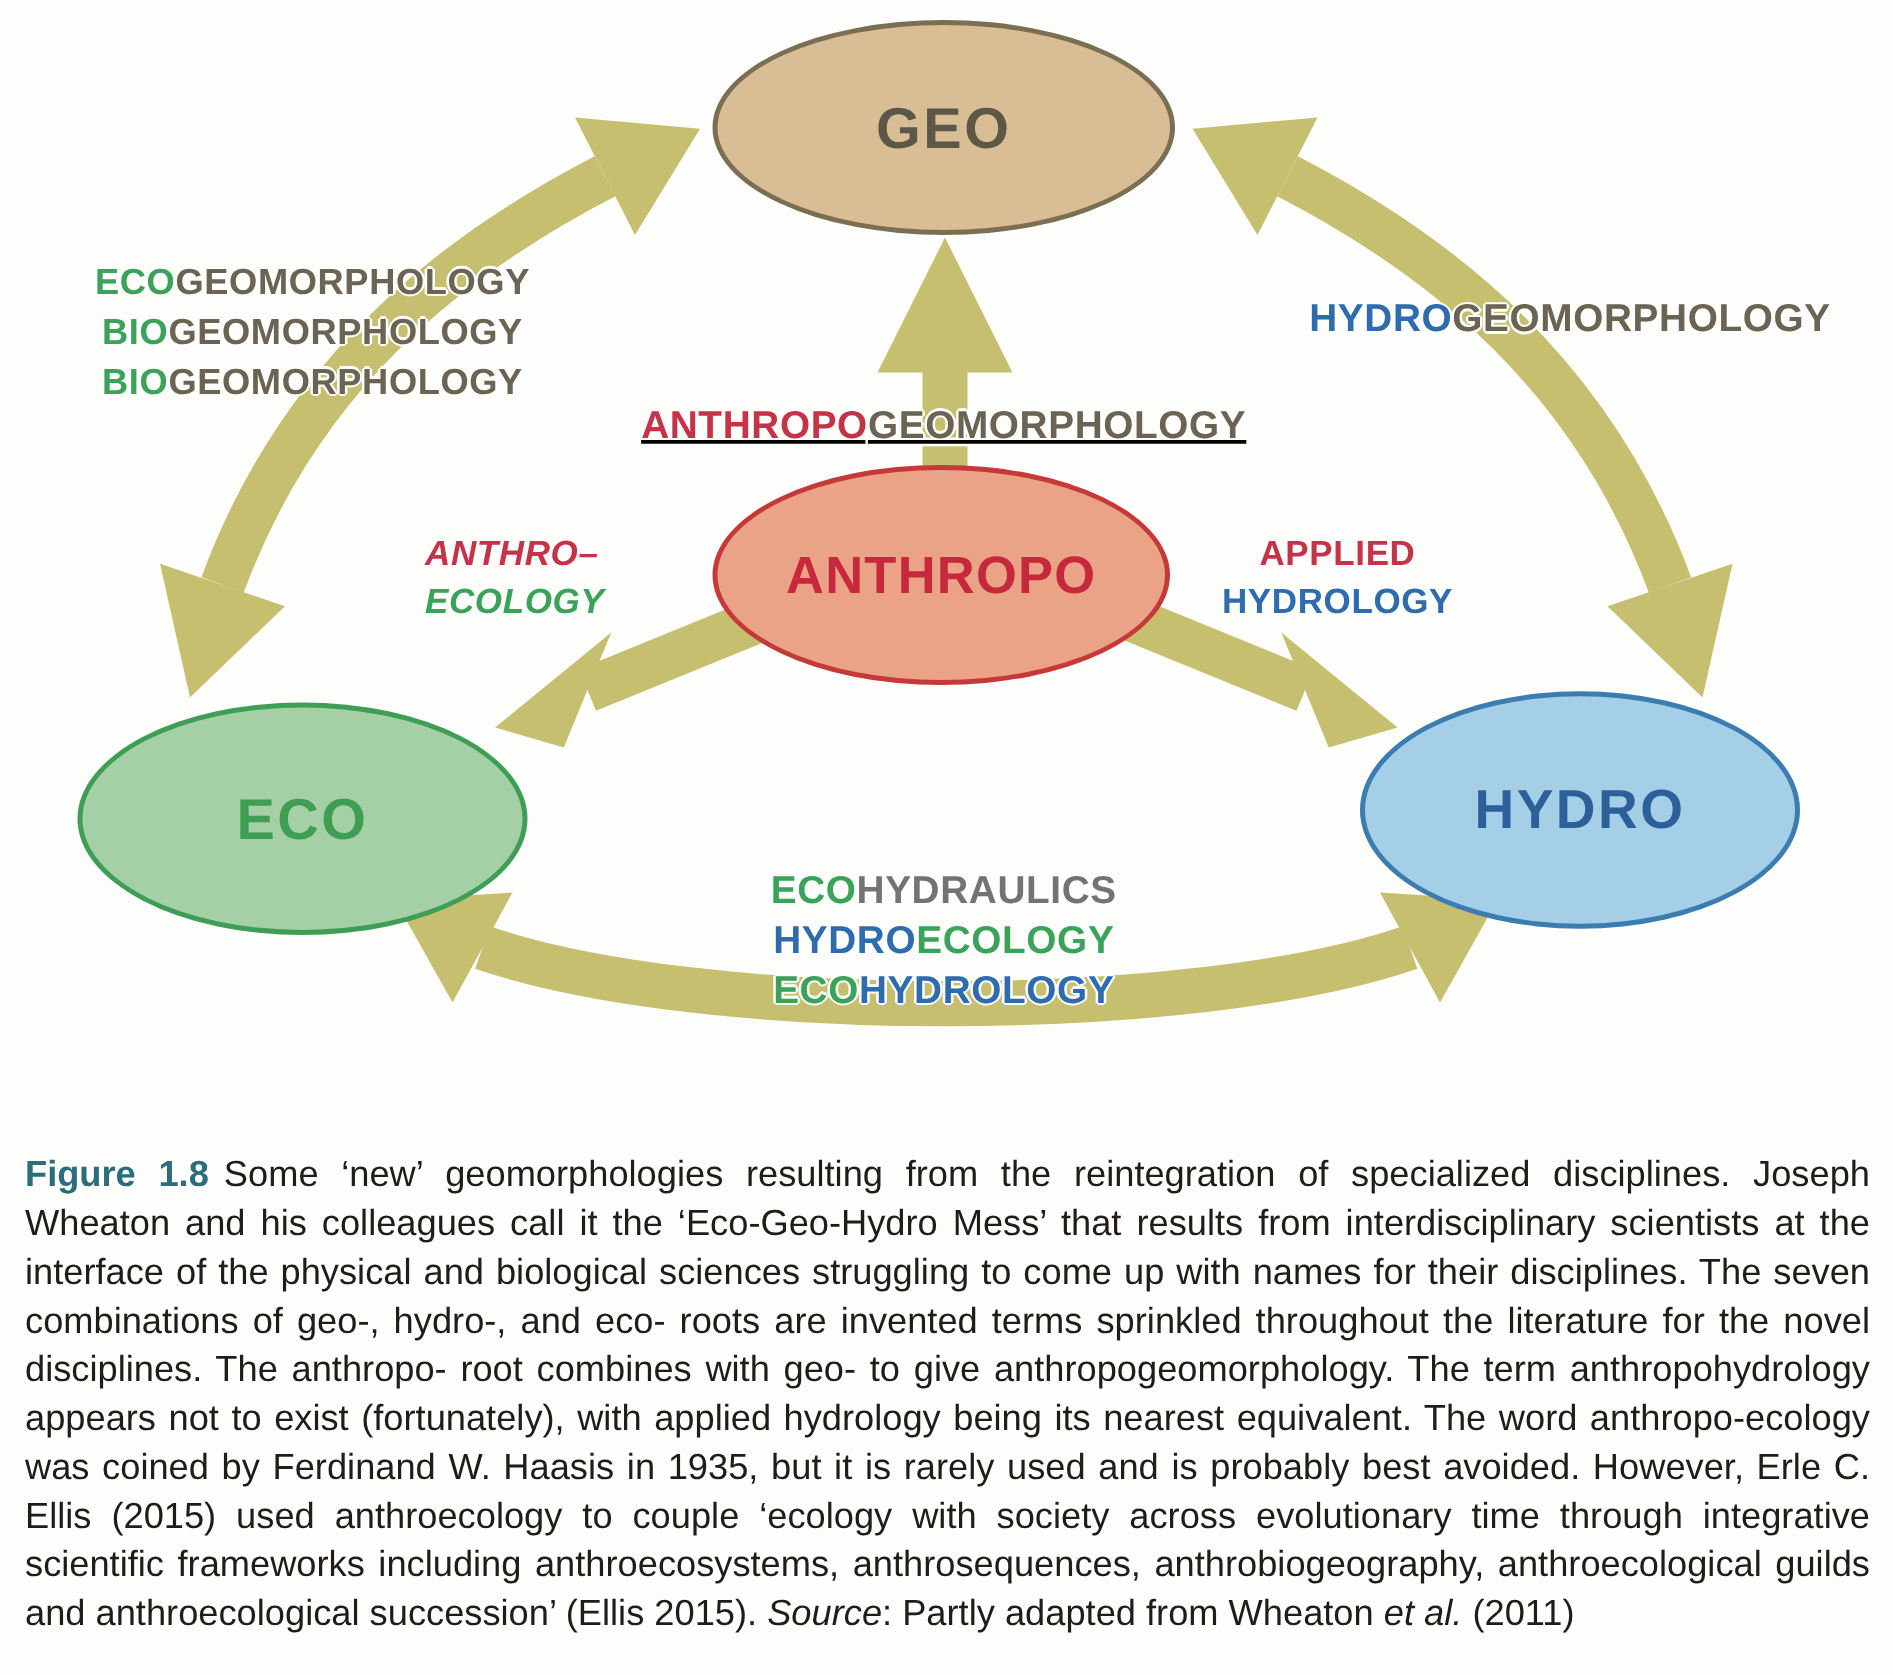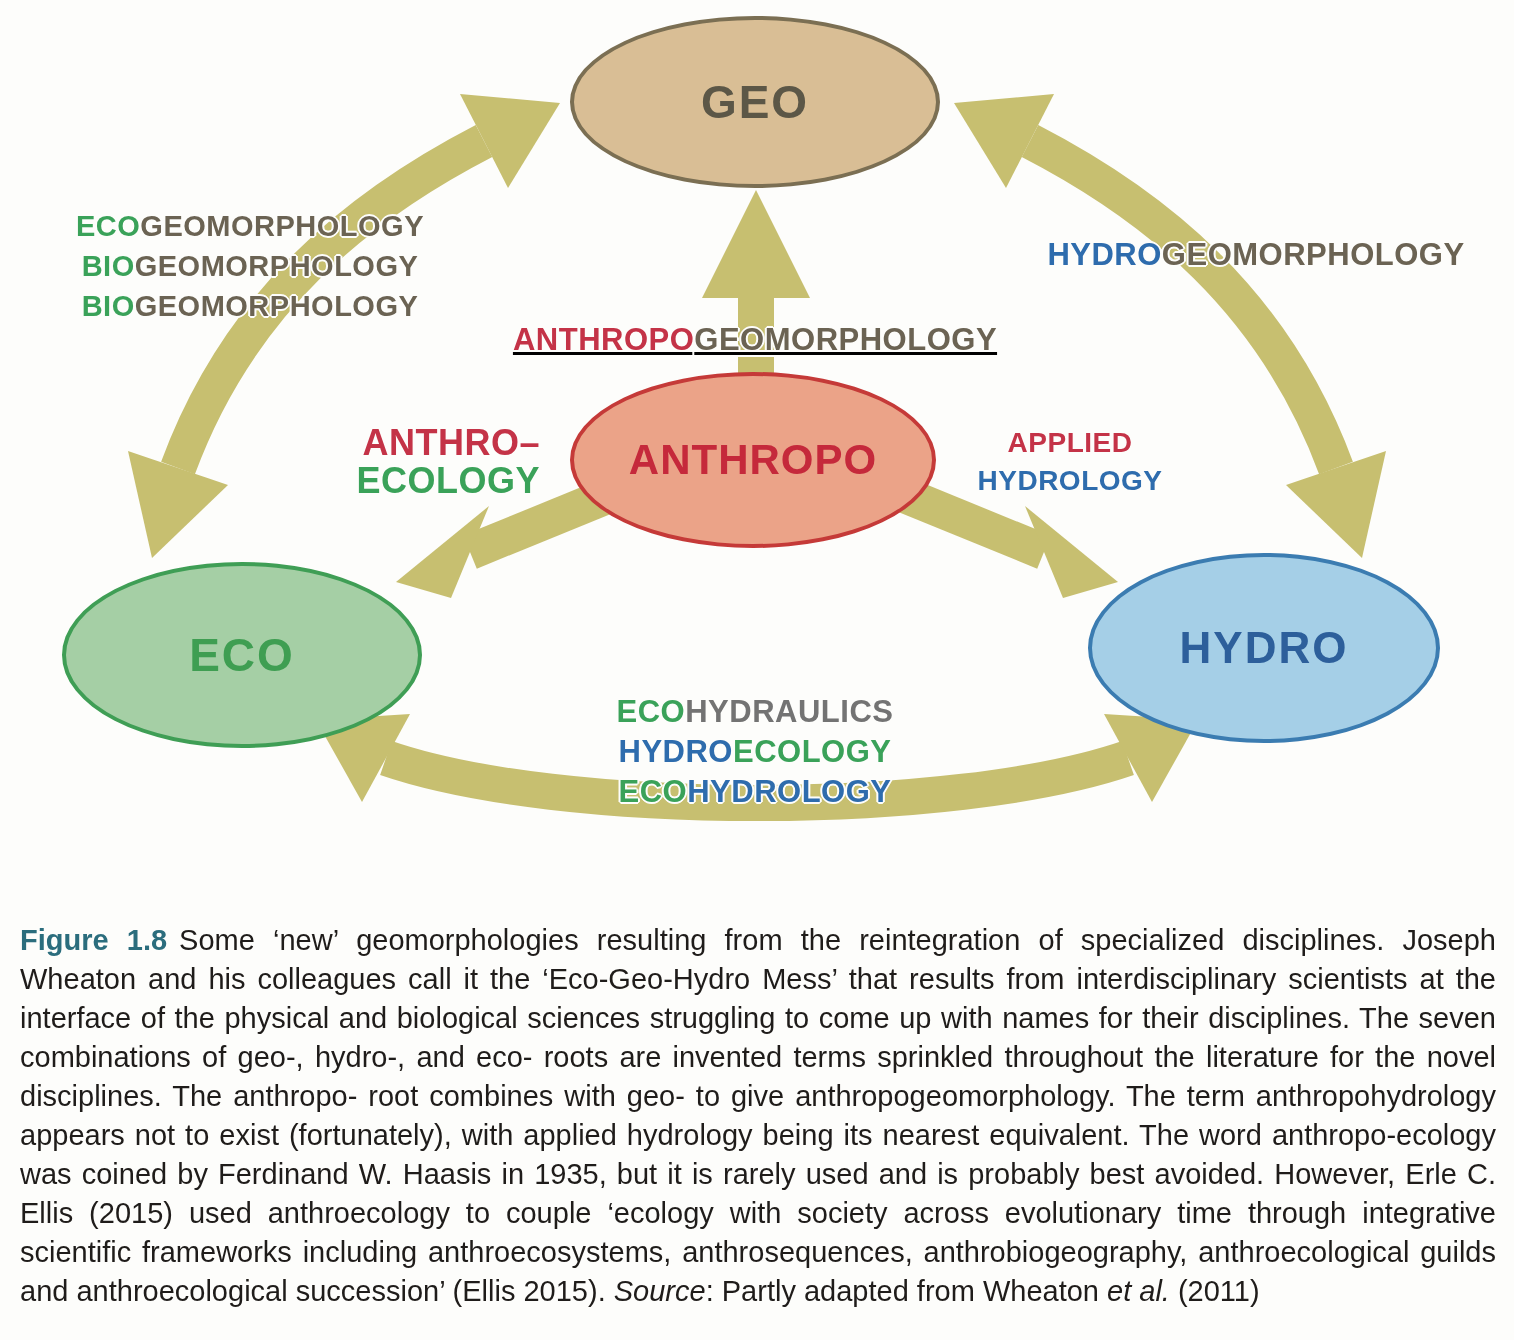--- a/index.html
+++ b/index.html
@@ -14,21 +14,21 @@
   .node-eco{left:62px;top:562px;width:360px;height:186px;font-size:46px;}
   .node-hydro{left:1088px;top:553px;width:352px;height:190px;font-size:44px;}
   .node-anthropo{left:570px;top:372px;width:366px;height:176px;font-size:42px;letter-spacing:1px;}
   .dlabel{position:absolute;z-index:3;font-weight:bold;letter-spacing:.5px;}
   .dlabel span{white-space:nowrap;
      text-shadow:2px 0 0 #fdfdfb,-2px 0 0 #fdfdfb,0 2px 0 #fdfdfb,0 -2px 0 #fdfdfb,
                  1px 1px 0 #fdfdfb,-1px -1px 0 #fdfdfb,1px -1px 0 #fdfdfb,-1px 1px 0 #fdfdfb;}
   .lbl-geo-eco{left:40px;top:206px;width:420px;font-size:29px;line-height:40px;text-align:center;}
   .lbl-geo-hydro{left:1026px;top:235px;width:460px;font-size:31px;line-height:40px;text-align:center;}
   .lbl-anthropo-geo{left:495px;top:320px;width:520px;font-size:31px;line-height:40px;text-align:center;text-decoration:underline;}
-  .lbl-anthropo-eco{left:340px;top:424px;width:200px;font-size:36px;line-height:38px;text-align:right;}
+  .lbl-anthropo-eco{left:340px;top:424px;width:200px;font-size:28px;line-height:38px;text-align:left;font-style:italic;}
   .lbl-anthropo-hydro{left:955px;top:424px;width:230px;font-size:28px;line-height:38px;text-align:center;}
   .lbl-eco-hydro{left:520px;top:692px;width:470px;font-size:31px;line-height:40px;text-align:center;}
   .caption{padding:24px 18px 0 20px;font-size:29px;line-height:39px;color:#1f1c1a;
            text-align:justify;}
   .cap-label{font-weight:bold;margin-right:12px;}
 </style>
 </head>
 <body>
 
 <div class="figure">

